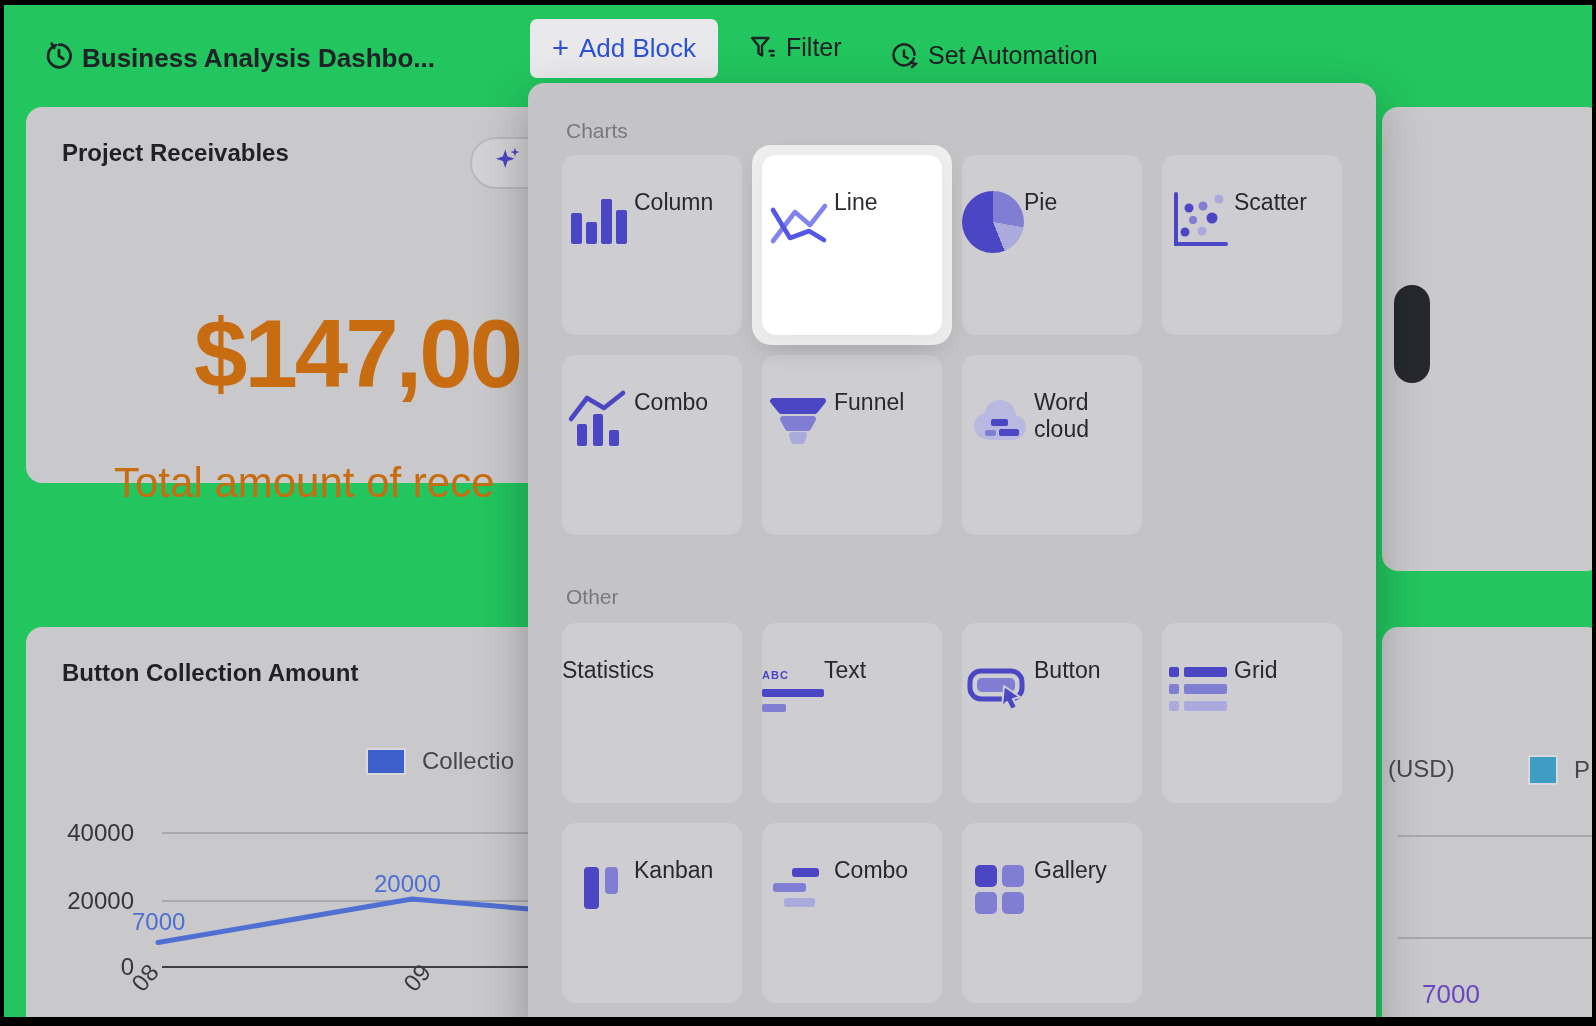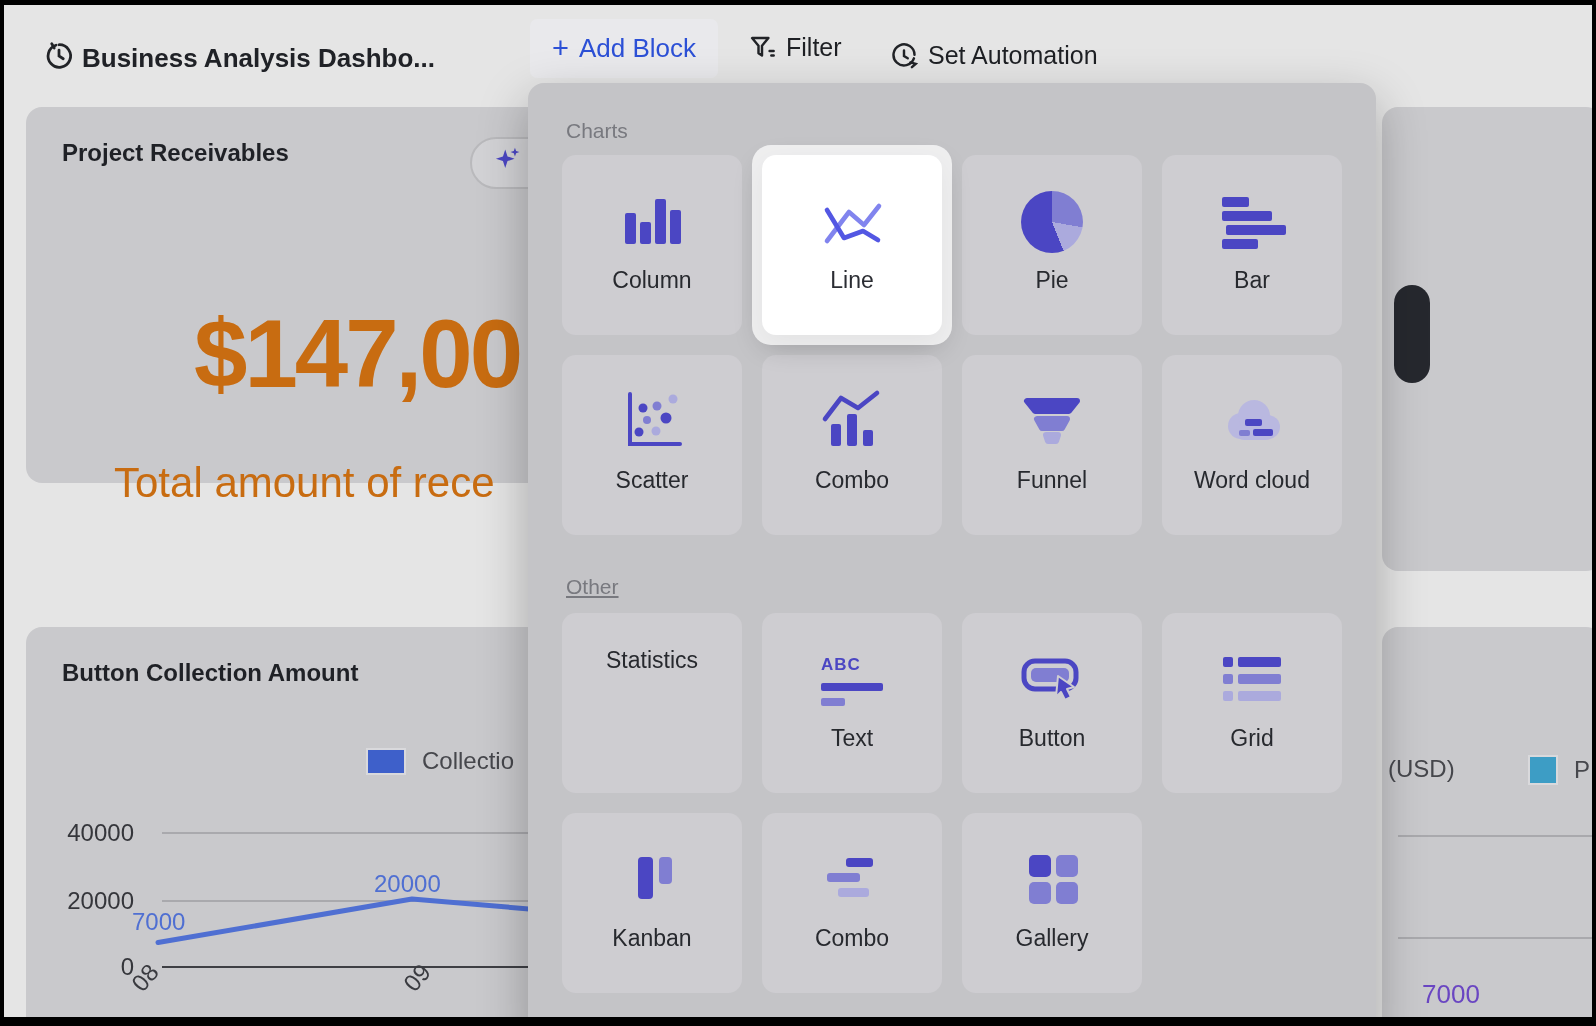--- a/index.html
+++ b/index.html
@@ -1,19 +1,19 @@
 <!DOCTYPE html>
 <html><head>
 <meta charset="utf-8">
 <style>
   html,body{margin:0;padding:0;background:#000;}
   body{width:1596px;height:1026px;position:relative;overflow:hidden;
        font-family:"Liberation Sans","DejaVu Sans",sans-serif;}
   .screen{position:absolute;left:4px;top:5px;width:1588px;height:1012px;
-          background:#e5e5e5;overflow:hidden;}
+          background:#22c55e;overflow:hidden;}
   
   .toolbar{position:absolute;left:0;top:0;width:100%;height:92px;}
   .tb-item{position:absolute;display:flex;align-items:center;gap:10px;color:#1e2024;
            font-size:25px;font-weight:500;}
   .tb-icon{display:flex;align-items:center;}
   .page-title{position:absolute;left:78px;top:38px;font-size:26px;font-weight:600;color:#202227;}
   .history-btn{left:40px;top:36px;}
   .addblock-btn{left:526px;top:14px;width:188px;height:59px;background:#e9e9ec;border-radius:7px;
                 justify-content:center;color:#2c50d6;font-size:26px;font-weight:500;cursor:pointer;}
   .filter-btn{left:744px;top:28px;}
@@ -43,35 +43,35 @@
   .chart-line{position:absolute;left:0;top:0;pointer-events:none;}
   .dlabel{position:absolute;font-size:24px;color:#4f6fd2;white-space:nowrap;}
   .xtick{position:absolute;font-size:24px;color:#3a3b40;transform:rotate(-50deg);
          transform-origin:top left;white-space:nowrap;}
   .purple-label{position:absolute;left:40px;top:352px;font-size:26px;color:#6a46c2;}
   
   .popup{position:absolute;left:524px;top:78px;width:848px;height:960px;background:#c4c4c7;
          border-radius:16px;box-shadow:0 18px 50px rgba(0,0,0,.28);padding:36px 34px 0;
          box-sizing:border-box;z-index:40;}
   .section-label{font-size:21px;color:#78797f;margin:0 0 12px 4px;}
-  .section-label.other{margin-top:40px;margin-bottom:14px;text-decoration:underline;}
+  .section-label.other{margin-top:50px;margin-bottom:14px;}
   .tile-grid{display:grid;grid-template-columns:repeat(4,180px);gap:20px;}
   .tile{width:180px;height:180px;background:#cecdd1;border-radius:14px;display:flex;
-        flex-direction:column;align-items:center;padding-top:28px;box-sizing:border-box;
+        padding-top:28px;box-sizing:border-box;
         cursor:pointer;}
   .tile-iconbox{height:78px;display:flex;align-items:center;justify-content:center;}
   .tile-label{margin-top:6px;font-size:23px;color:#27292e;}
   .tile.highlight{position:relative;background:#ffffff;z-index:3;
                   box-shadow:0 10px 28px rgba(0,0,0,.22);}
   .tile.highlight::before{content:"";position:absolute;inset:-10px;border-radius:19px;
                   background:rgba(255,255,255,.72);z-index:-1;}
   .tile.highlight .tile-label{color:#2b2d33;}
   .stat-icon{font-size:36px;font-weight:700;color:#4b46c3;letter-spacing:1px;}
   .text-icon{display:flex;flex-direction:column;align-items:flex-start;}
-  .text-icon .abc{font-size:17px;font-weight:700;color:#4b46c3;letter-spacing:1px;}
+  .text-icon .abc{font-size:11px;font-weight:700;color:#4b46c3;letter-spacing:1px;}
   .text-icon .bar1{width:62px;height:8px;border-radius:2px;background:#4b46c3;margin-top:8px;}
   .text-icon .bar2{width:24px;height:8px;border-radius:2px;background:#807ed2;margin-top:7px;}
   .pie-icon{width:62px;height:62px;border-radius:50%;
             background:conic-gradient(#807ed2 0deg 100deg,#abaadd 100deg 158deg,#4b46c3 158deg 360deg);}
 </style>
 </head>
 <body>
 
 <div class="screen">
 
@@ -193,33 +193,20 @@
           </div>
           <div class="tile">
             <div class="tile-iconbox">
               <div class="pie-icon"></div>
             </div>
             <div class="tile-label">Pie</div>
           </div>
           <div class="tile">
             <div class="tile-iconbox">
               <svg width="72" height="72" viewBox="0 0 72 72">
-    <g fill="#4b46c3">
-                  <rect x="6" y="11" width="27" height="10" rx="2"></rect>
-                  <rect x="6" y="25" width="50" height="10" rx="2"></rect>
-    <rect x="10" y="39" width="60" height="10" rx="2"></rect>
-                  <rect x="6" y="53" width="36" height="10" rx="2"></rect>
-                </g>
-              </svg>
-            </div>
-            <div class="tile-label">Bar</div>
-          </div>
-          <div class="tile">
-            <div class="tile-iconbox">
-              <svg width="72" height="72" viewBox="0 0 72 72">
     <path d="M14,8 V58 H64" stroke="#4b46c3" stroke-width="4" fill="none" stroke-linecap="round"></path>
     <circle cx="27" cy="22" r="4.5" fill="#4b46c3"></circle>
                 <circle cx="41" cy="20" r="4.5" fill="#807ed2"></circle>
     <circle cx="57" cy="13" r="4.5" fill="#abaadd"></circle>
                 <circle cx="31" cy="34" r="4" fill="#807ed2"></circle>
     <circle cx="50" cy="32" r="5.5" fill="#4b46c3"></circle>
                 <circle cx="23" cy="46" r="4.5" fill="#4b46c3"></circle>
     <circle cx="40" cy="45" r="4.5" fill="#abaadd"></circle>
               </svg>
             </div>

